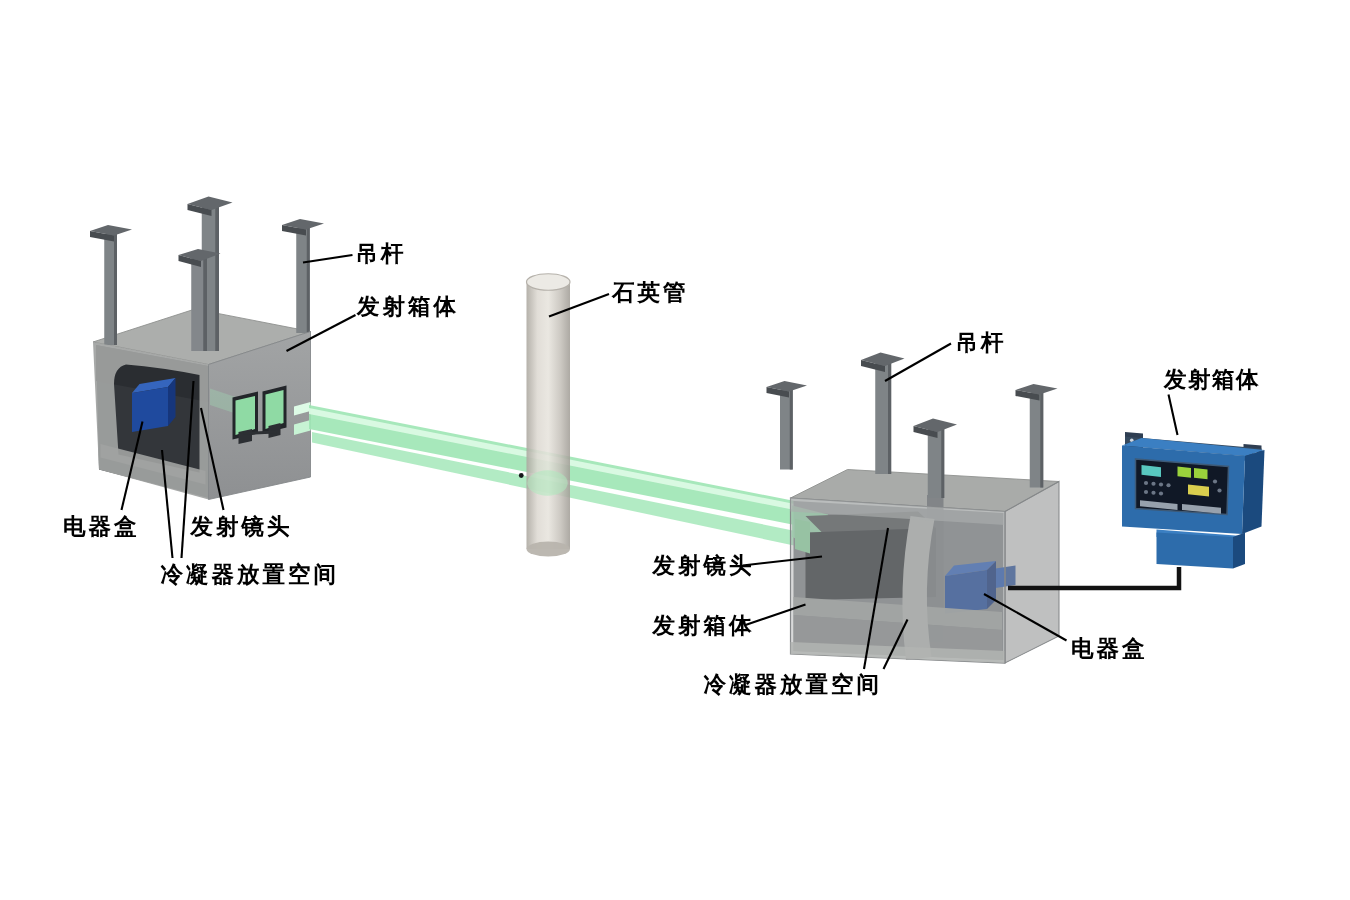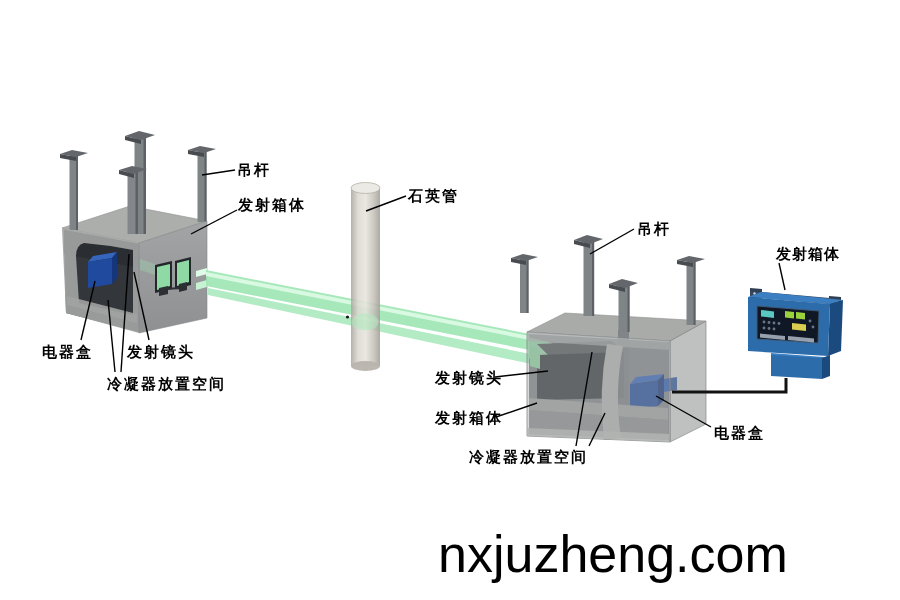--- a/index.html
+++ b/index.html
@@ -247,15 +247,14 @@
 <div class="cn-label" style="left:637px;top:220px;">吊杆</div>
 <div class="cn-label" style="left:776px;top:245px;letter-spacing:1px;">发射箱体</div>
 <div class="cn-label" style="left:42px;top:343px;">电器盒</div>
 <div class="cn-label" style="left:127px;top:343px;">发射镜头</div>
 <div class="cn-label" style="left:107px;top:375px;">冷凝器放置空间</div>
 <div class="cn-label" style="left:435px;top:369px;">发射镜头</div>
 <div class="cn-label" style="left:435px;top:409px;">发射箱体</div>
 <div class="cn-label" style="left:469px;top:448px;">冷凝器放置空间</div>
 <div class="cn-label" style="left:714px;top:424px;">电器盒</div>
 
-<div class="watermark">nxjuzheng.com</div>
 
 </div>
 
 </body></html>

